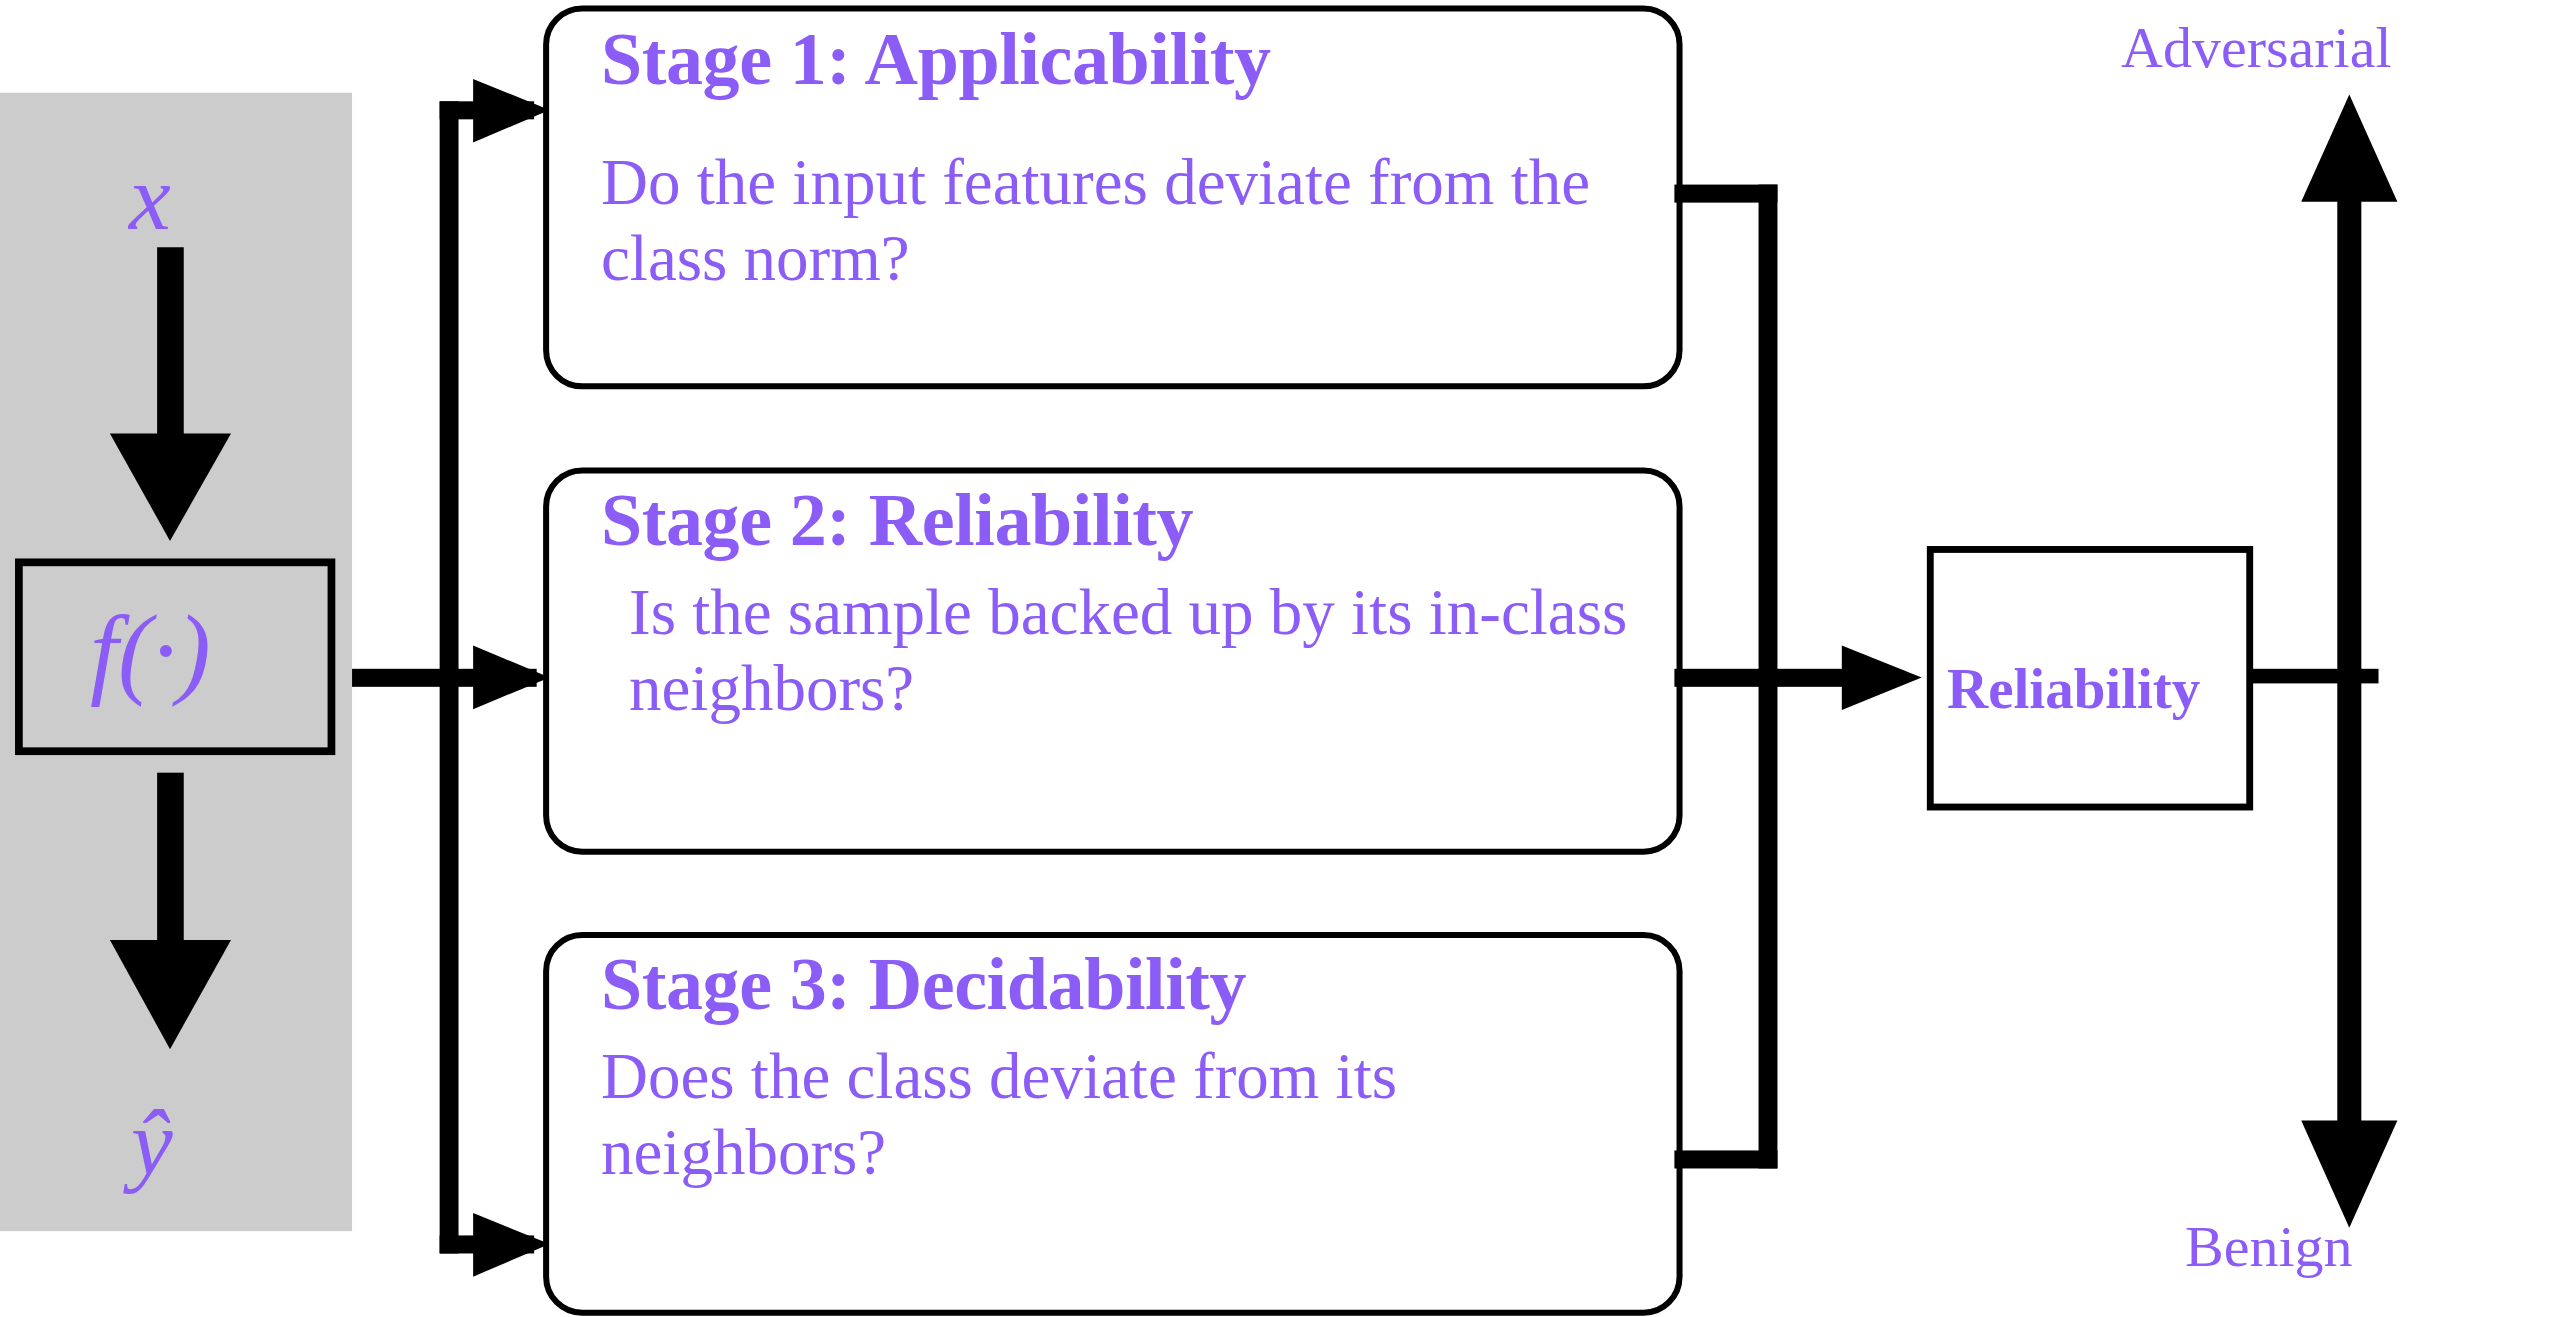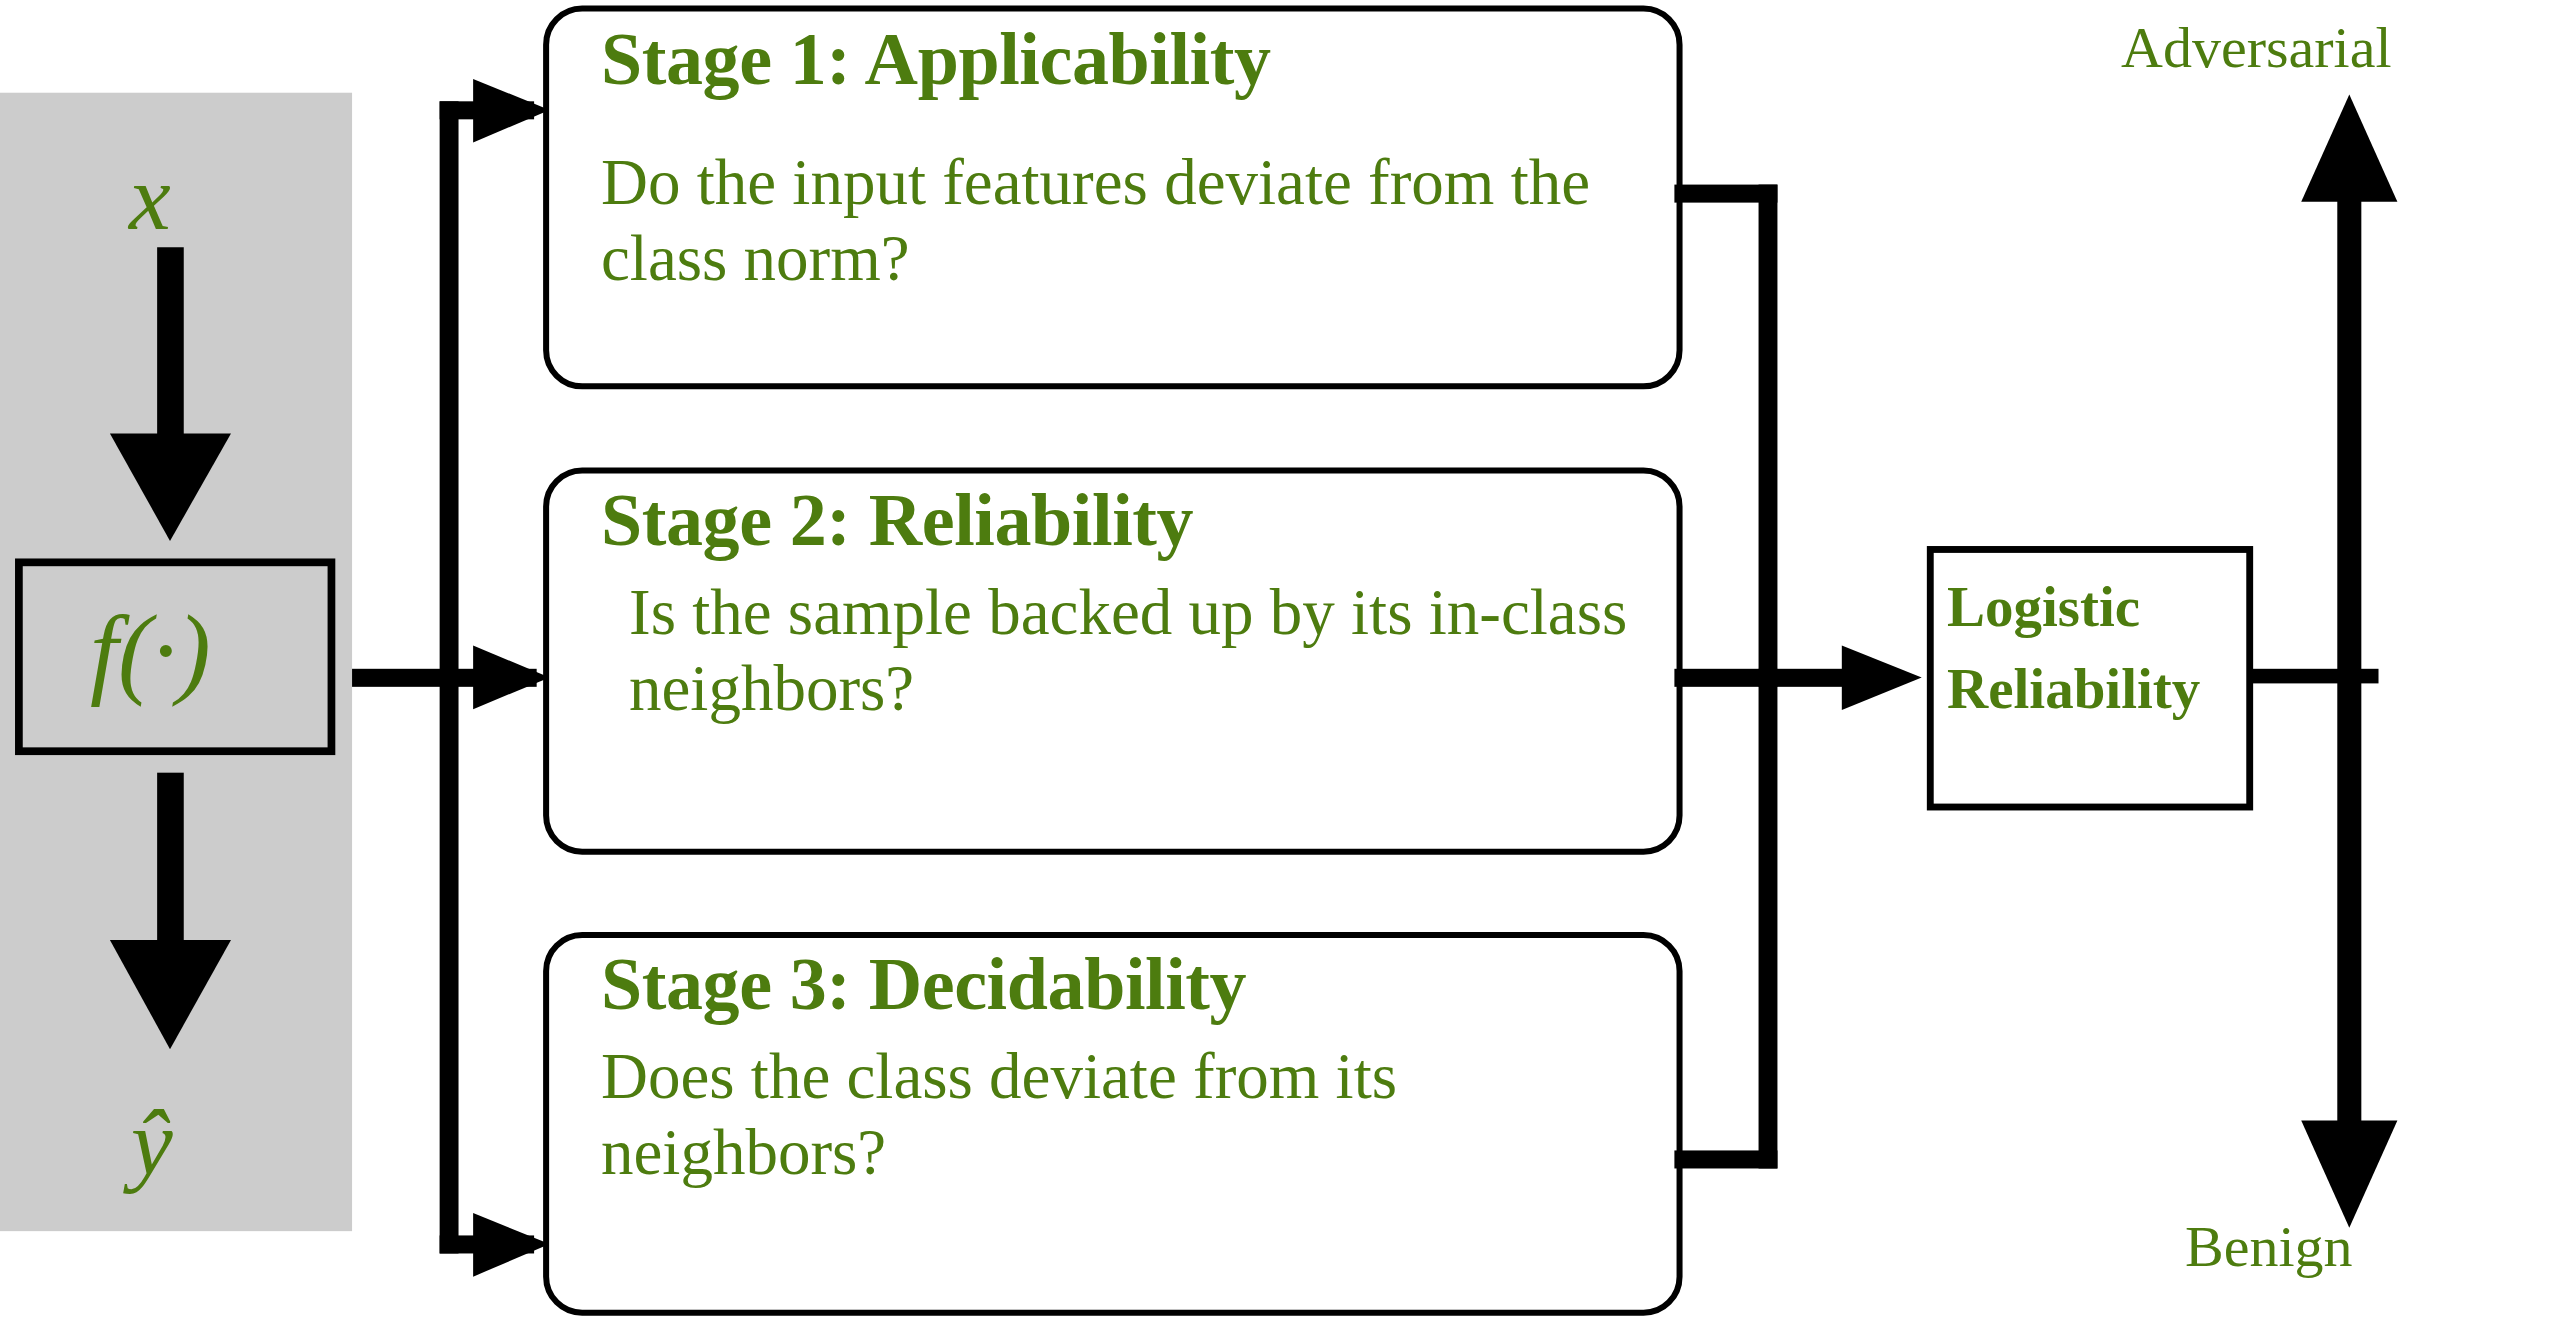--- a/index.html
+++ b/index.html
@@ -22,21 +22,21 @@
   svg.layer {
     position: absolute;
     top: 0;
     left: 0;
     width: 2576px;
     height: 1317px;
   }
   
   .txt {
     position: absolute;
-    color: #4d7c0f;
+    color: #8b5cf6;
     white-space: nowrap;
     line-height: 1;
   }
   .math {
     font-family: "Liberation Serif", "DejaVu Serif", serif;
     font-style: italic;
   }
   .stage-title {
     font-family: "Liberation Serif", "DejaVu Serif", serif;
     font-weight: bold;
@@ -138,20 +138,19 @@
 
   <div class="txt stage-title" style="left:601px; top:21.5px;">Stage 1: Applicability</div>
   <div class="txt stage-body" style="left:601px; top:112px; width:1039px;margin-top:32px;">Do the input features deviate from the class norm?</div>
 
   <div class="txt stage-title" style="left:601px; top:483px;">Stage 2: Reliability</div>
   <div class="txt stage-body" style="left:629px; top:574px; width:1056px;">Is the sample backed up by its in-class neighbors?</div>
 
   <div class="txt stage-title" style="left:601px; top:947px;">Stage 3: Decidability</div>
   <div class="txt stage-body" style="left:601px; top:1038px; width:1039px;">Does the class deviate from its neighbors?</div>
 
-  <div class="txt lr-text" style="left:1947px; top:575px; width:301px;">Logistic</div>
   <div class="txt lr-text" style="left:1947px; top:657px; width:309px;">Reliability</div>
 
   <div class="txt outcome-text" style="left:2121px; top:19px;">Adversarial</div>
   <div class="txt outcome-text" style="left:2185px; top:1218px;">Benign</div>
 
 </div>
 
 
 </body></html>

